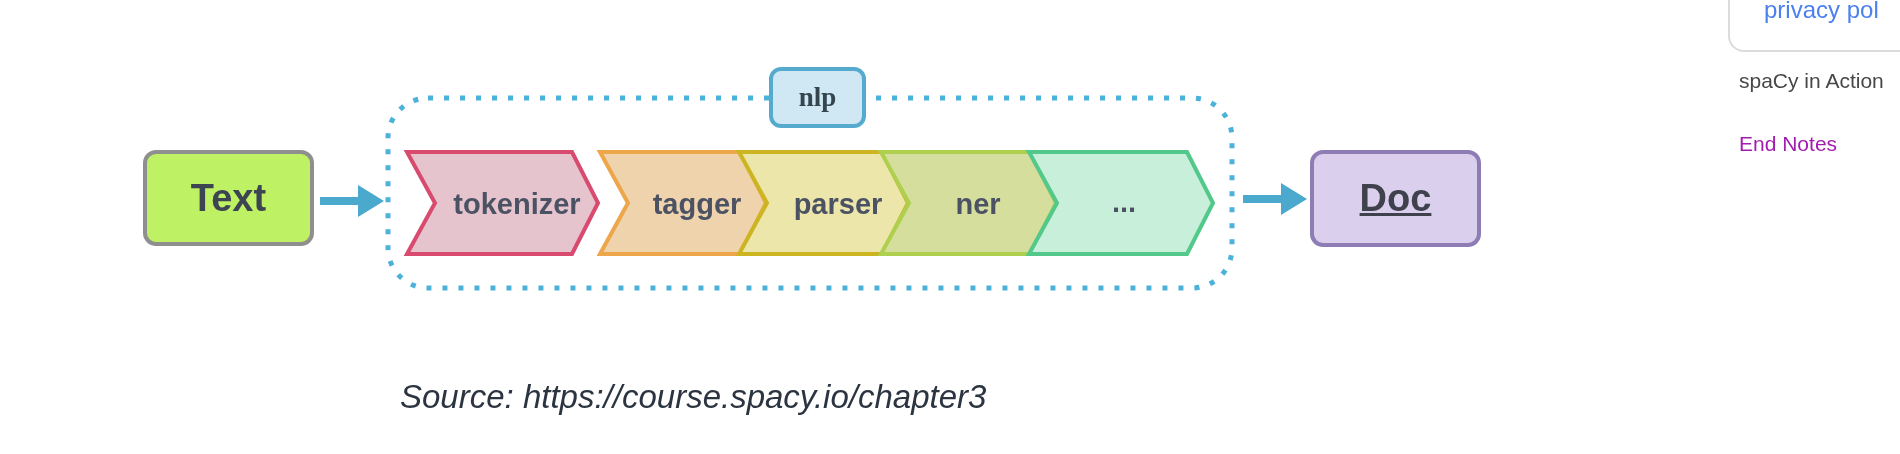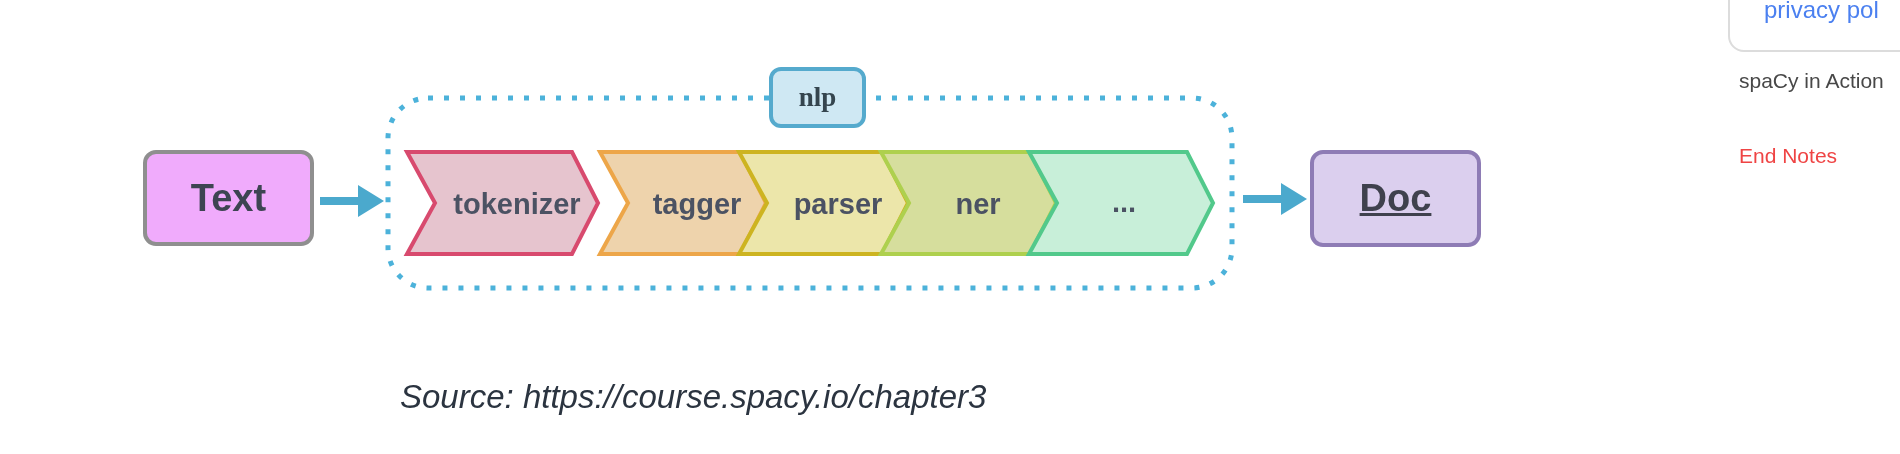--- a/index.html
+++ b/index.html
@@ -65,35 +65,35 @@
     <polygon points="881,152 1030,152 1056,203 1030,254 881,254 909,203" stroke-width="4" stroke-linejoin="miter" style="fill: rgb(214, 222, 157); stroke: rgb(174, 208, 78);"></polygon>
     <polygon points="1029,152 1187,152 1213,203 1187,254 1029,254 1057,203" stroke-width="4" stroke-linejoin="miter" style="fill: rgb(200, 239, 217); stroke: rgb(82, 201, 139);"></polygon>
 
     <text class="chevron-label" x="517" y="214" text-anchor="middle" style="fill: rgb(75, 82, 99);">tokenizer</text>
     <text class="chevron-label" x="697" y="214" text-anchor="middle" style="fill: rgb(75, 82, 99);">tagger</text>
     <text class="chevron-label" x="838" y="214" text-anchor="middle" style="fill: rgb(75, 82, 99);">parser</text>
     <text class="chevron-label" x="978" y="214" text-anchor="middle" style="fill: rgb(75, 82, 99);">ner</text>
     <text class="chevron-label" x="1124" y="212" text-anchor="middle" style="fill: rgb(75, 82, 99);">...</text>
   </svg>
 
-  <div id="text-box" class="node-box" style="background-color: #f0abfc; border-color: rgb(143, 143, 143); color: rgb(61, 68, 82); align-items: center;">
+  <div id="text-box" class="node-box" style="background-color: #bef264; border-color: rgb(143, 143, 143); color: rgb(61, 68, 82); align-items: center;">
     <span>Text</span>
   </div>
 
   <div id="nlp-box" class="node-box" style="background-color: rgb(207, 232, 243); border-color: rgb(85, 170, 205); color: rgb(53, 69, 78);">
     <span>nlp</span>
   </div>
 
   <div id="doc-box" class="node-box" style="background-color: rgb(219, 207, 238); border-color: rgb(142, 124, 181); color: rgb(63, 65, 77); text-decoration: underline;">
     <span>Doc</span>
   </div>
 
   <div id="caption" style="color: rgb(43, 52, 64);">Source: https://course.spacy.io/chapter3</div>
 
   <div id="toc-item-0" class="toc-item">Ge</div>
   <div id="toc-item-1" class="toc-item" style="color: rgb(72, 72, 72);">spaCy in Action</div>
-  <div id="toc-item-2" class="toc-item" style="color: #ef4444; margin-top: 12px;">End Notes</div>
+  <div id="toc-item-2" class="toc-item" style="color: #a21caf;">End Notes</div>
 
   <div id="popover" style="border-color: rgb(220, 220, 220);">
     <span id="popover-link" style="color: rgb(75, 128, 240);">privacy pol</span>
   </div>
 
 </div>
 
 </body></html>

